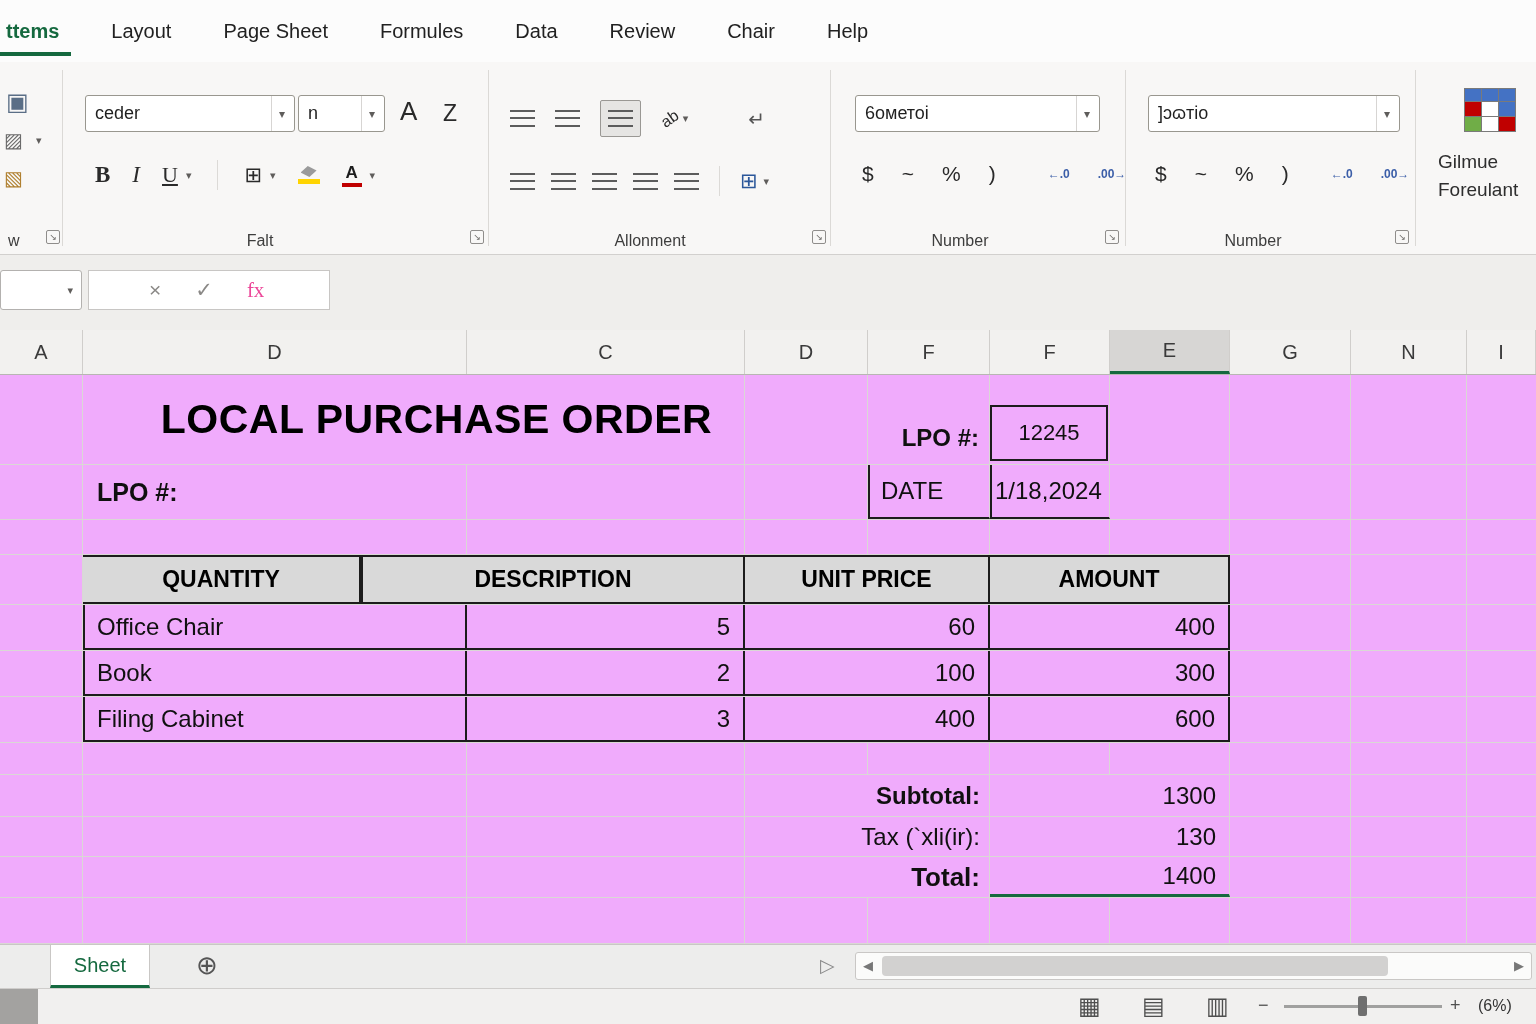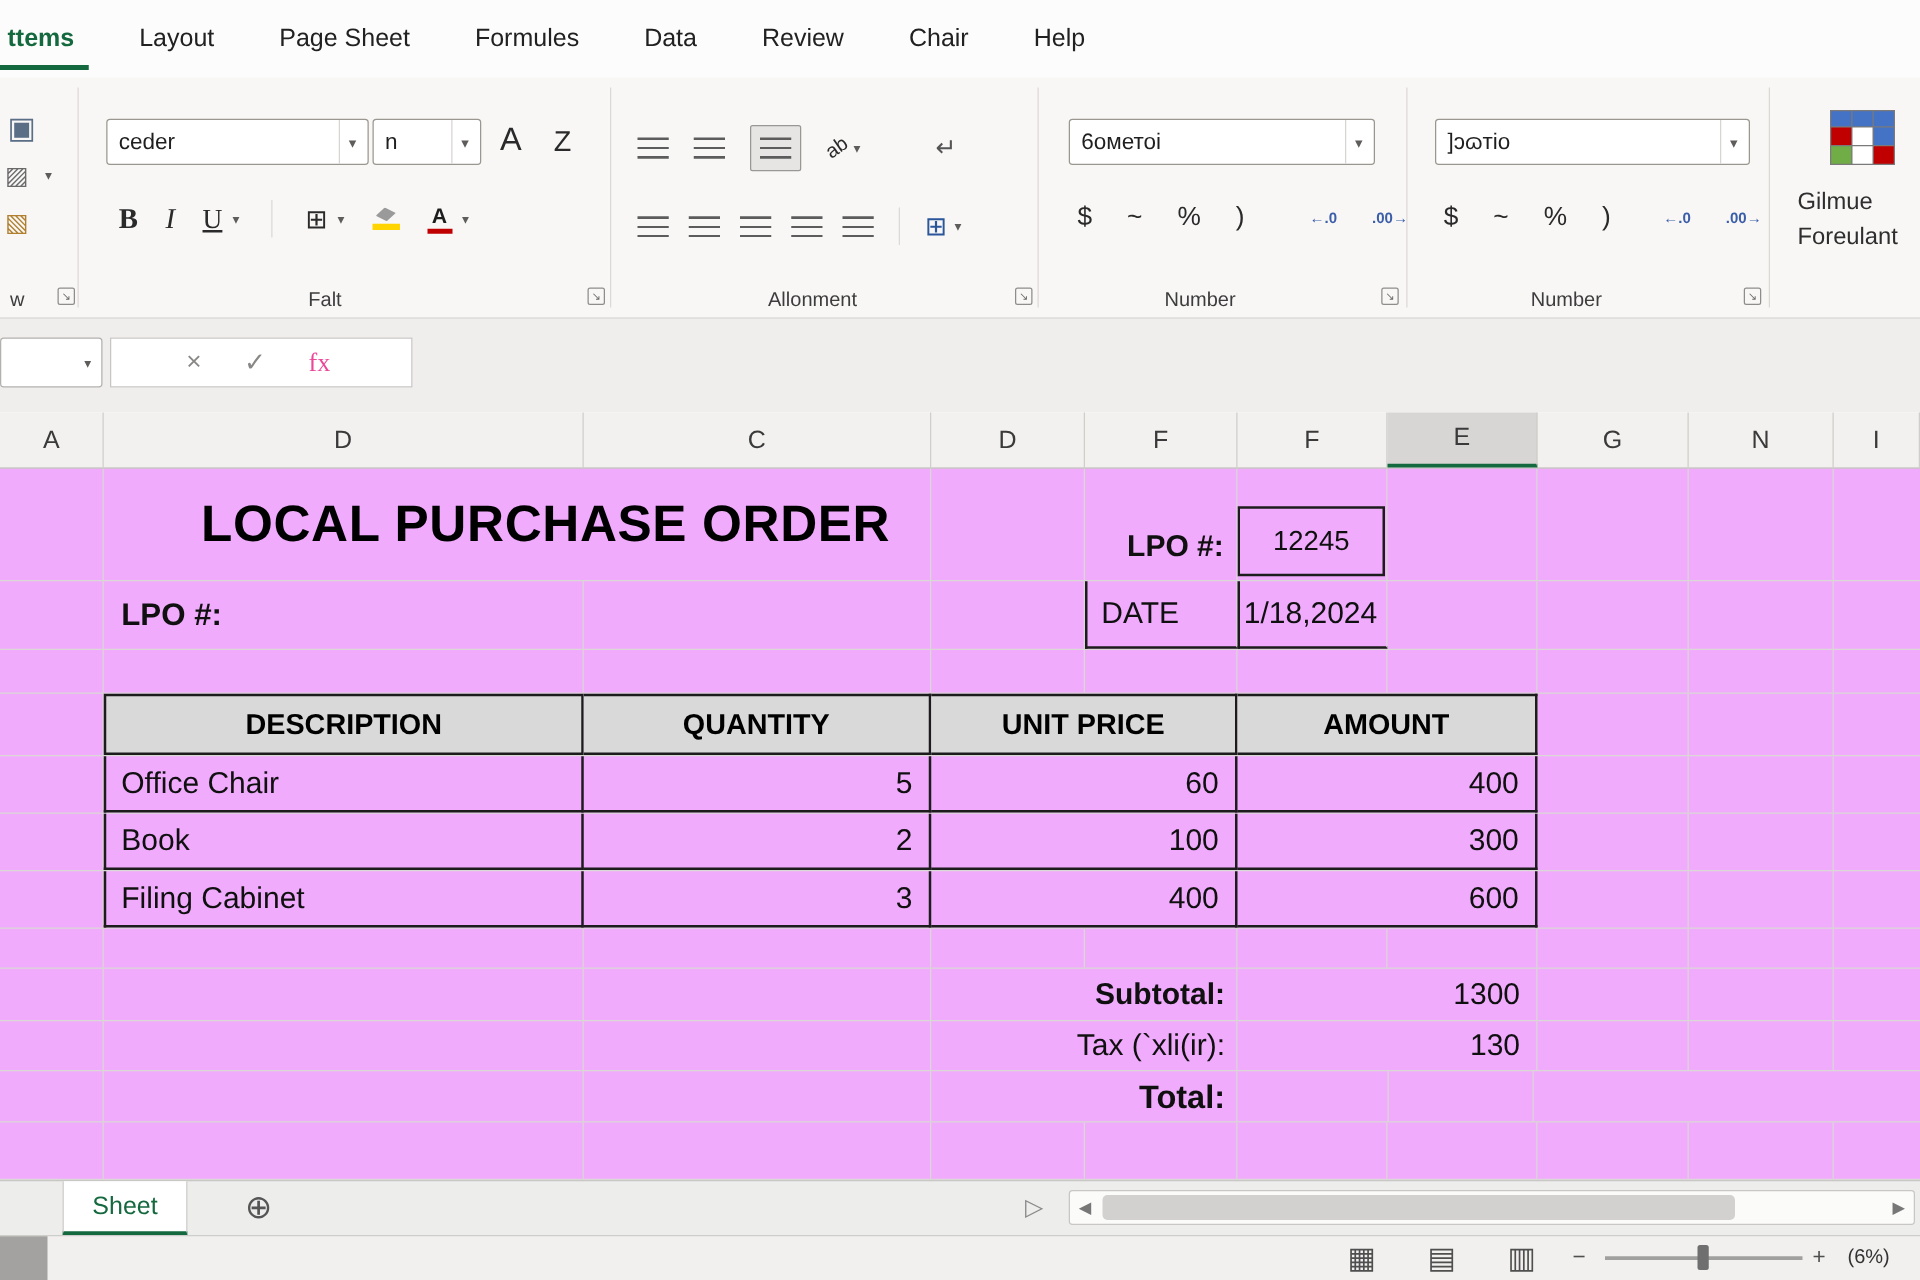--- a/index.html
+++ b/index.html
@@ -315,22 +315,22 @@
       <div class="cell cf1"></div>
       <div class="cell cf2"></div>
       <div class="cell ce"></div>
       <div class="cell cg"></div>
       <div class="cell cn"></div>
       <div class="cell ci"></div>
     </div>
 
     <div class="xrow h50">
       <div class="cell ca"></div>
+      <div class="cell cc th">QUANTITY</div>
       <div class="cell cd th tl">DESCRIPTION</div>
-      <div class="cell cc th">QUANTITY</div>
       <div class="cell spup th">UNIT PRICE</div>
       <div class="cell spamt th">AMOUNT</div>
       <div class="cell cg"></div>
       <div class="cell cn"></div>
       <div class="cell ci"></div>
     </div>
 
     <div class="xrow h46">
       <div class="cell ca"></div>
       <div class="cell cd td tl desc">Office Chair</div>
@@ -397,20 +397,21 @@
       <div class="cell cg"></div>
       <div class="cell cn"></div>
       <div class="cell ci"></div>
     </div>
 
     <div class="xrow h41">
       <div class="cell ca"></div>
       <div class="cell cd"></div>
       <div class="cell cc"></div>
       <div class="cell spup total-lbl">Total:</div>
+      <div class="cell spamt num total-val">1400</div>
       <div class="cell cg"></div>
       <div class="cell cn"></div>
       <div class="cell ci"></div>
     </div>
 
     <div class="xrow h46">
       <div class="cell ca"></div>
       <div class="cell cd"></div>
       <div class="cell cc"></div>
       <div class="cell cd2"></div>

